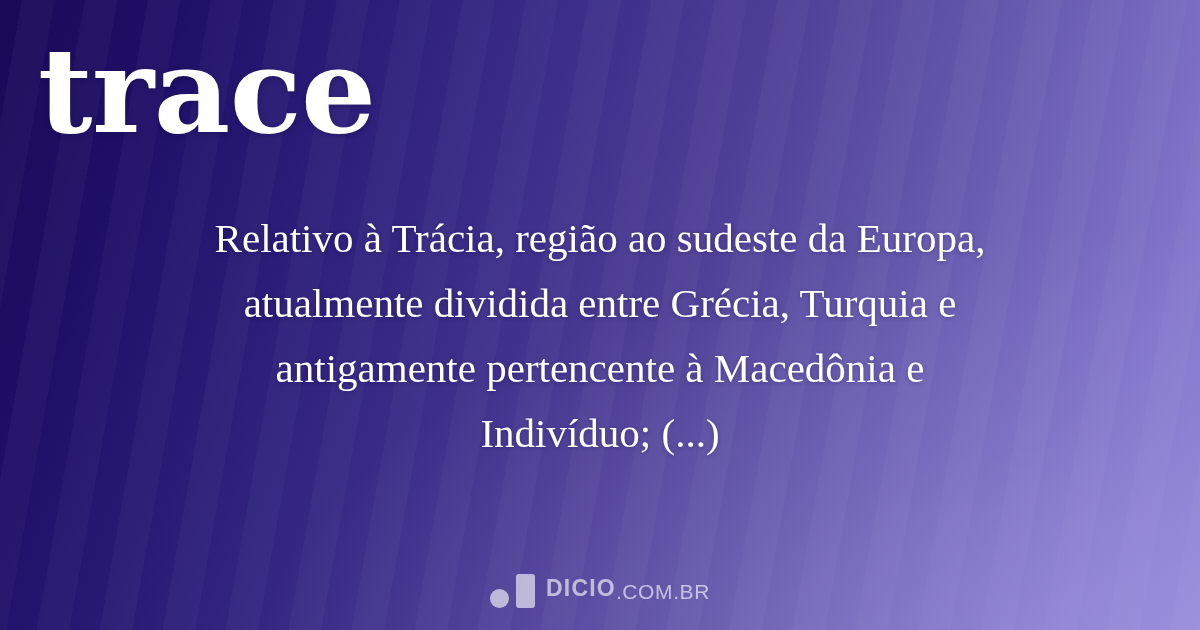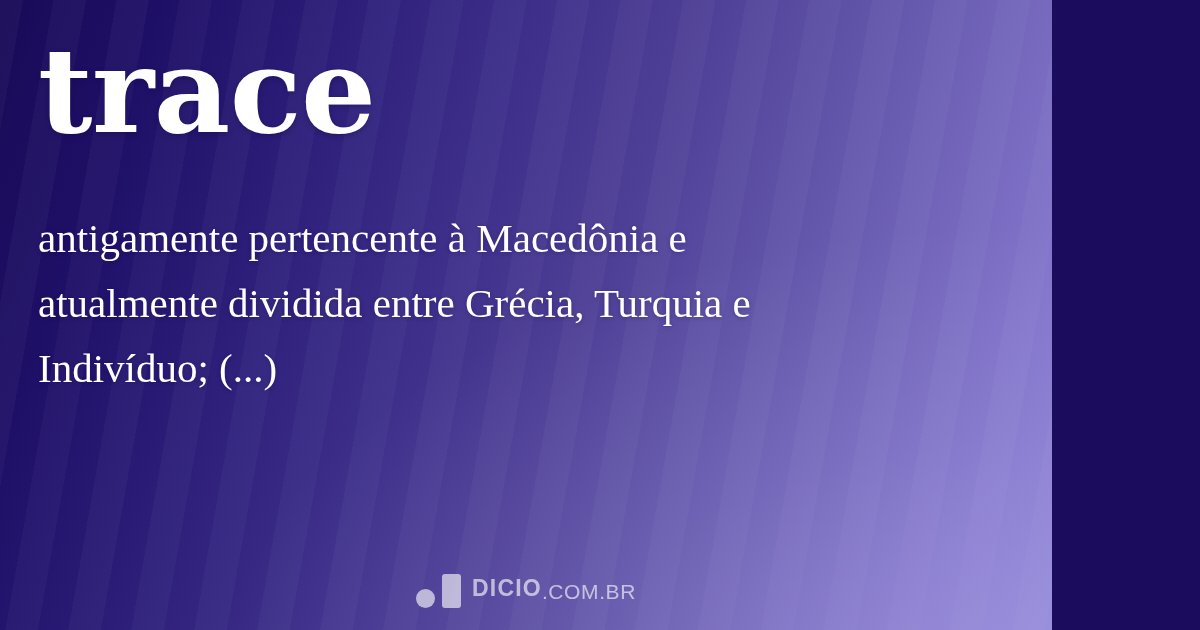--- a/index.html
+++ b/index.html
@@ -4,36 +4,37 @@
 <title>trace - Dicio</title>
 <style>
   html, body {
     margin: 0;
     padding: 0;
     background: #1b0c5e;
   }
 
   #card {
     position: relative;
-    width: 1052px;
+    width: 1200px;
     height: 630px;
     overflow: hidden;
     font-family: "Liberation Serif", "DejaVu Serif", serif;
     
     background:
       linear-gradient(110deg,
         #190a57 0%,
         #1f1068 14%,
         #2d1f7a 28%,
         #3d2f8a 42%,
         #4e3f96 55%,
         #6054a8 68%,
         #7366bb 80%,
         #8275cb 90%,
         #8d81d6 100%);
+    text-align: center;
   }
 
   
   #stripes {
     position: absolute;
     inset: -20% -20%;
     transform: rotate(10deg);
     background: repeating-linear-gradient(
       to right,
       rgba(255,255,255,0.000) 0px,
@@ -155,22 +156,23 @@
 <div id="card">
 
   <div id="stripes"></div>
   <div id="bloom"></div>
 
   <div id="content">
 
     <h1 id="word">trace</h1>
 
     <div id="definition">
+      <p class="defline">Relativo à Trácia, região ao sudeste da Europa,</p>
+      <p class="defline">atualmente dividida entre Grécia, Turquia e</p>
       <p class="defline">antigamente pertencente à Macedônia e</p>
-      <p class="defline">atualmente dividida entre Grécia, Turquia e</p>
       <p class="defline">Indivíduo; (...)</p>
     </div>
 
     <div id="footer-logo">
       <div id="logo-mark">
         <span id="logo-dot"></span>
         <span id="logo-bar"></span>
       </div>
       <div id="logo-text">
         <span id="logo-name">DICIO</span>

